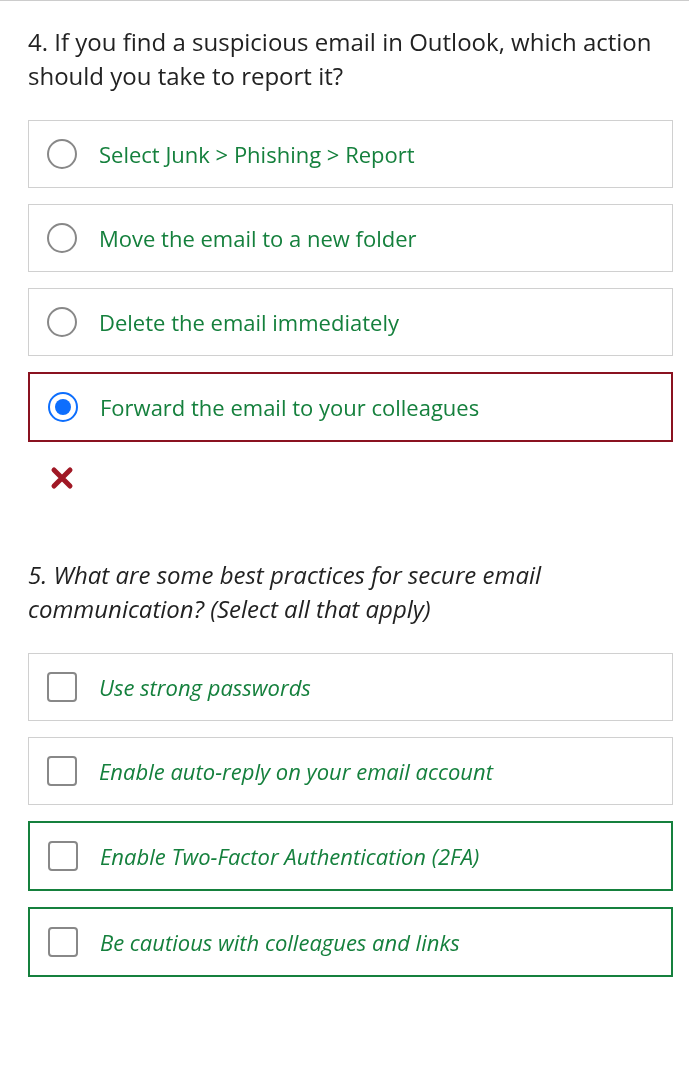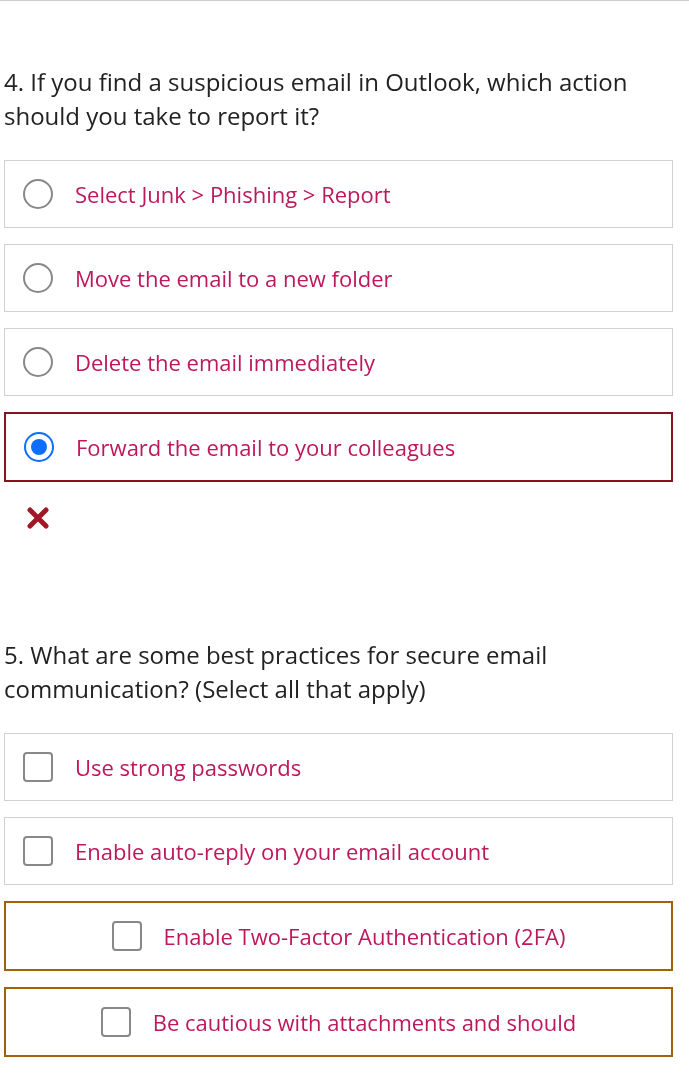--- a/index.html
+++ b/index.html
@@ -5,22 +5,21 @@
   * { box-sizing: border-box; margin: 0; padding: 0; }
   body {
     font-family: "Open Sans", "Segoe UI", Arial, sans-serif;
     width: 689px;
     background: #fff;
     color: #222;
     border-top: 1px solid #ccc;
     padding: 0;
   }
   .question-block {
-    padding: 24px 16px 10px 4px;
-    margin-top: 40px;
+    padding: 24px 16px 10px 28px;
   }
   .question-text {
     font-size: 24px;
     line-height: 1.4;
     color: #222;
     margin-bottom: 28px;
   }
   .options {
     display: flex;
     flex-direction: column;
@@ -31,22 +30,21 @@
     align-items: center;
     border: 1px solid #d0d0d0;
     padding: 18px 18px;
     gap: 22px;
     cursor: pointer;
   }
   .option.selected-wrong {
     border: 2px solid #8a1220;
   }
   .option.highlight {
-    border: 2px solid #a16207;
-    justify-content: center;
+    border: 2px solid #15803d;
   }
   .radio-circle {
     width: 30px;
     height: 30px;
     border: 2px solid #888;
     border-radius: 50%;
     flex-shrink: 0;
     display: flex;
     align-items: center;
     justify-content: center;
@@ -63,33 +61,34 @@
   }
   .checkbox-square {
     width: 30px;
     height: 30px;
     border: 2px solid #888;
     border-radius: 4px;
     flex-shrink: 0;
   }
   .option-label {
     font-size: 22px;
-    color: #be185d;
+    color: #15803d;
   }
   .feedback-icon {
     margin: 18px 0 0 22px;
     color: #a01825;
     font-size: 28px;
     font-weight: bold;
   }
   .spacer {
     height: 40px;
   }
   .q2 {
     padding-top: 10px;
+    font-style: italic;
   }
 </style>
 </head>
 <body>
 
 <div class="question-block">
   <div class="question-text">
     <span>4.</span>
     <span>If you find a suspicious email in Outlook, which action should you take to report it?</span>
   </div>
@@ -136,16 +135,16 @@
     <div class="option">
       <div class="checkbox-square"></div>
       <div class="option-label">Enable auto-reply on your email account</div>
     </div>
     <div class="option highlight">
       <div class="checkbox-square"></div>
       <div class="option-label">Enable Two-Factor Authentication (2FA)</div>
     </div>
     <div class="option highlight">
       <div class="checkbox-square"></div>
-      <div class="option-label">Be cautious with attachments and should</div>
+      <div class="option-label">Be cautious with colleagues and links</div>
     </div>
   </div>
 </div>
 
 </body></html>

